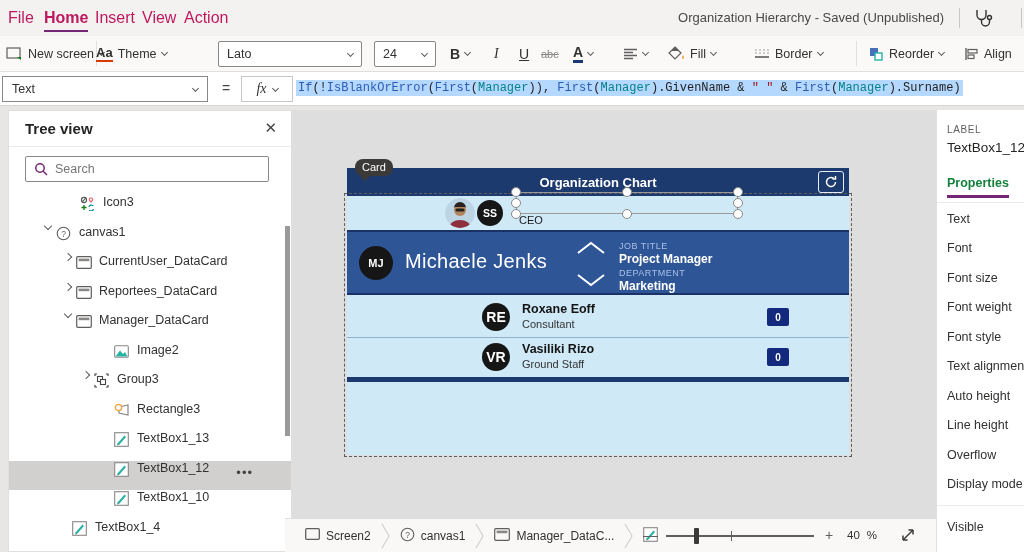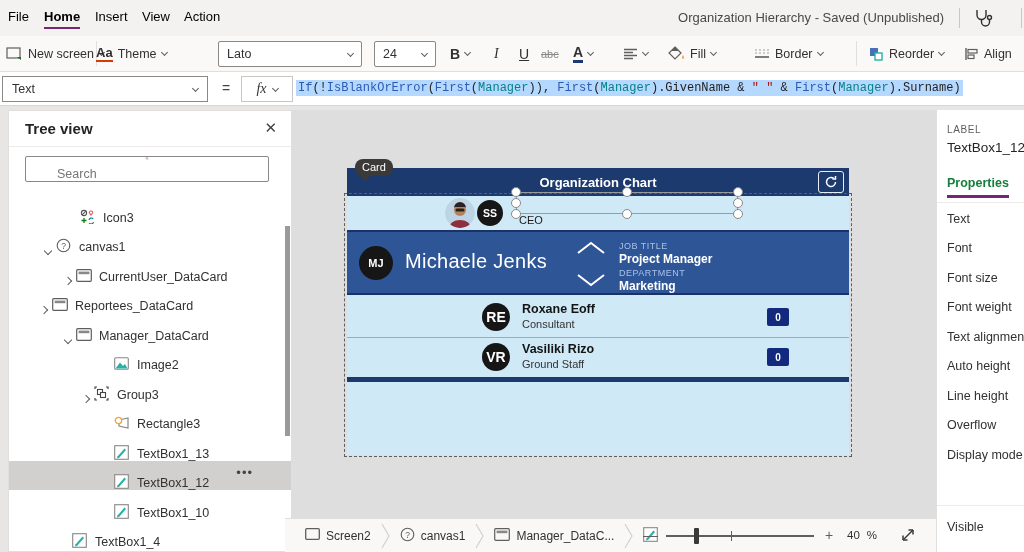--- a/index.html
+++ b/index.html
@@ -1,21 +1,21 @@
 <!DOCTYPE html>
 <html><head>
 <meta charset="utf-8">
 <style>
   * { margin:0; padding:0; box-sizing:border-box; }
   html,body { width:1024px; height:552px; overflow:hidden; }
   body { font-family:"Liberation Sans", sans-serif; background:#e8e6e4; position:relative; color:#323130; }
 
   
   #titlebar { position:absolute; left:0; top:0; width:1024px; height:36px; background:#f3f2f1; }
-  .menu-item { position:absolute; top:9px; font-size:13px; color:#000000; cursor:default; }
+  .menu-item { position:absolute; top:9px; font-size:16px; color:#be185d; cursor:default; }
   .menu-item.active { font-weight:bold; border-bottom:2.5px solid #742774; padding-bottom:3px; }
   #app-title { position:absolute; right:80px; top:10px; font-size:13px; color:#494847; }
   .tb-divider { position:absolute; top:8px; width:1px; height:20px; background:#c8c6c4; }
 
   
   #ribbon { position:absolute; left:0; top:36px; width:1024px; height:36px; background:#faf9f8; border-bottom:1px solid #e1dfdd; }
   .rb-item { position:absolute; top:0; height:35px; display:flex; align-items:center; gap:5px; font-size:12.5px; color:#323130; }
   .rb-divider { position:absolute; top:5px; width:1px; height:25px; background:#e1dfdd; }
   .chv { width:5px; height:5px; border-right:1.2px solid #605e5c; border-bottom:1.2px solid #605e5c; transform:rotate(45deg); margin-top:-2px; display:inline-block; flex:none; }
   .rb-select { position:absolute; top:5px; height:26px; background:#fff; border:1px solid #8a8886; border-radius:2px; display:flex; align-items:center; justify-content:space-between; padding:0 8px; font-size:12.5px; }
@@ -30,25 +30,25 @@
   #fx-box { position:absolute; left:241px; top:4px; width:52px; height:26px; border:1px solid #c8c6c4; background:#fff; display:flex; align-items:center; justify-content:center; gap:6px; }
   #fx-box .fx { font-family:"Liberation Serif", serif; font-style:italic; font-size:14px; color:#333; }
   #formula-text { position:absolute; left:296px; top:8px; font-family:"Liberation Mono", monospace; font-size:12px; white-space:pre; background:#b5d8fe; padding:1px 2px; }
   .tk-func { color:#2b5bb7; } .tk-entity { color:#038387; } .tk-string { color:#a31515; } .tk-plain { color:#201f1e; }
 
   
   #treepanel { position:absolute; left:8px; top:110px; width:284px; height:442px; background:#fff; border:1px solid #e1dfdd; overflow:hidden; }
   #tree-header { position:absolute; left:0; top:0; width:100%; height:36px; border-bottom:1px solid #edebe9; }
   #tree-title { position:absolute; left:16px; top:9px; font-size:15px; font-weight:600; color:#252423; }
   #tree-close { position:absolute; right:14px; top:8px; font-size:15px; color:#444; cursor:default; }
-  #tree-search { position:absolute; left:16px; top:45px; width:244px; height:26px; border:1px solid #8a8886; border-radius:2px; background:#fff; display:flex; align-items:center; padding:0 8px; gap:7px;flex-direction:column; }
+  #tree-search { position:absolute; left:16px; top:45px; width:244px; height:26px; border:1px solid #8a8886; border-radius:2px; background:#fff; display:flex; align-items:center; padding:0 8px; gap:7px; }
   #tree-search input { border:none; outline:none; font-size:12.5px; width:180px; color:#323130; font-family:"Liberation Sans", sans-serif; }
   #tree-search input::placeholder { color:#767676; }
   #tree-rows { position:absolute; left:0; top:84px; width:100%; }
-  .tree-row { position:relative; height:29.5px; display:flex; align-items:flex-end; font-size:12.5px; color:#323130; }
+  .tree-row { position:relative; height:29.5px; display:flex; align-items:flex-start; font-size:12.5px; color:#323130; }
   .tree-row.selected { background:#d2d0ce; }
   .tree-chev { width:14px; flex:none; display:flex; align-items:center; justify-content:center; }
   .tree-icon { width:17px; height:17px; flex:none; margin-right:7px; display:flex; align-items:center; justify-content:center; }
   .tree-menu { position:absolute; right:38px; top:4px; font-size:13px; letter-spacing:1px; color:#444; }
   #tree-scrollbar { position:absolute; right:1px; top:115px; width:5px; height:210px; background:#9b9a99; }
 
   
   #workspace { position:absolute; left:292px; top:110px; width:644px; height:408px; background:#dfdede; overflow:hidden; }
   #card-tooltip { position:absolute; left:63px; top:49px; background:#3b3a39; color:#fff; font-size:11px; padding:2px 7px 3px; z-index:6;border-radius:8px; }
   #card-tooltip:after { content:""; position:absolute; left:5px; top:100%; border:5px solid transparent; border-top-color:#3b3a39; }
@@ -264,21 +264,21 @@
           <span style="width: 6px; height: 6px; border-right: 1.2px solid rgb(96, 94, 92); border-bottom: 1.2px solid rgb(96, 94, 92); display: inline-block; transform: rotate(-45deg); margin-top: 0px;"></span>
         </span>
         <span class="tree-icon">
           <svg width="16" height="13" viewBox="0 0 16 13">
             <rect x="0.7" y="0.7" width="14.6" height="11.6" rx="1" fill="none" stroke="#605e5c" stroke-width="1.2"></rect>
             <rect x="2.6" y="2.6" width="10.8" height="2.6" fill="#8a8886"></rect>
           </svg>
         </span>
         <span>CurrentUser_DataCard</span>
       </div>
-      <div class="tree-row" style="padding-left: 28px;">
+      <div class="tree-row" style="padding-left: 52px;">
         <span class="tree-chev">
           <span style="width: 6px; height: 6px; border-right: 1.2px solid rgb(96, 94, 92); border-bottom: 1.2px solid rgb(96, 94, 92); display: inline-block; transform: rotate(-45deg); margin-top: 0px;"></span>
         </span>
         <span class="tree-icon">
           <svg width="16" height="13" viewBox="0 0 16 13">
             <rect x="0.7" y="0.7" width="14.6" height="11.6" rx="1" fill="none" stroke="#605e5c" stroke-width="1.2"></rect>
             <rect x="2.6" y="2.6" width="10.8" height="2.6" fill="#8a8886"></rect>
           </svg>
         </span>
         <span>Reportees_DataCard</span>
@@ -457,20 +457,21 @@
   <div id="rp-name">TextBox1_12</div>
   <div id="rp-tabs">
       <div class="rp-tab active">Properties</div>
     </div>
   <div id="rp-tabs-line"></div>
   <div id="rp-props">
       <div class="rp-row">Text</div>
       <div class="rp-row">Font</div>
       <div class="rp-row">Font size</div>
       <div class="rp-row">Font weight</div>
+      <div class="rp-row">Font style</div>
       <div class="rp-row">Text alignment</div>
       <div class="rp-row">Auto height</div>
       <div class="rp-row">Line height</div>
       <div class="rp-row">Overflow</div>
       <div class="rp-row">Display mode</div>
     </div>
   <div id="rp-footer-line"></div>
   <div id="rp-visible">Visible</div>
 </div>
 

